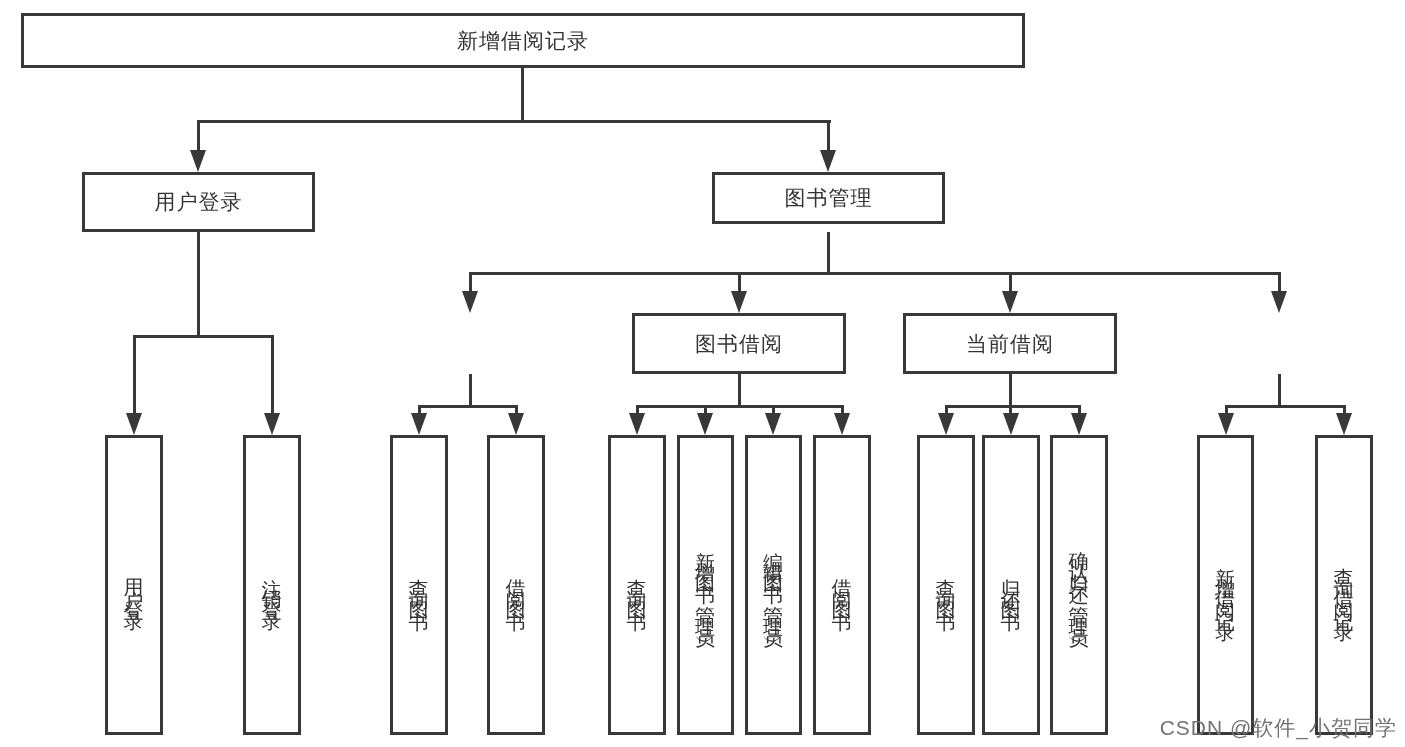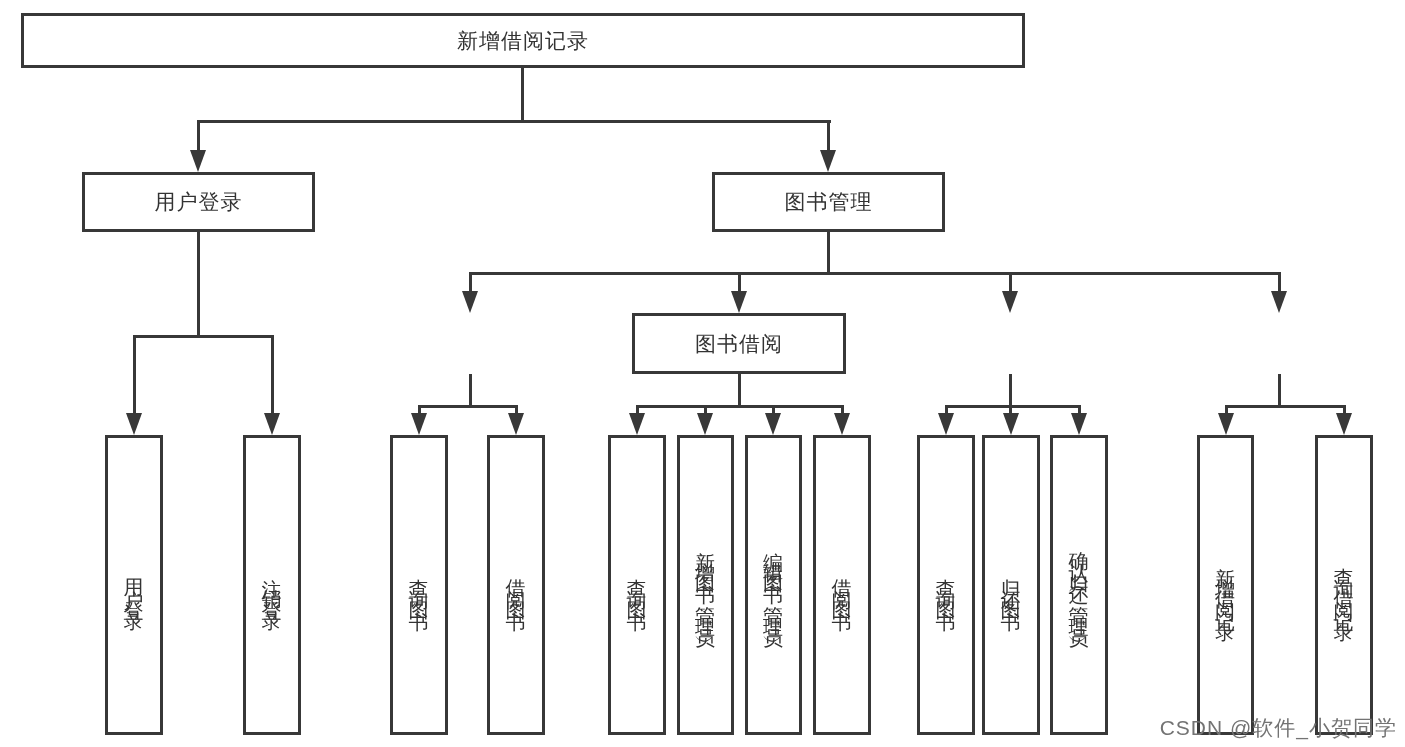--- a/index.html
+++ b/index.html
@@ -82,21 +82,21 @@
   <div class="line" style="left:521px; top:68px; width:3px; height:52px;"></div>
   <div class="line" style="left:197px; top:120px; width:634px; height:3px;"></div>
   <div class="line" style="left:197px; top:120px; width:3px; height:32px;"></div>
   <div class="arrow" style="left:190px; top:150px;"></div>
   <div class="line" style="left:827px; top:120px; width:3px; height:32px;"></div>
   <div class="arrow" style="left:820px; top:150px;"></div>
 
   <div class="hbox" style="left:82px; top:172px; width:233px; height:60px;">
     <span>用户登录</span>
   </div>
-  <div class="hbox" style="left:712px; top:172px; width:233px; height:60px;">
+  <div class="hbox" style="left:712px; top:172px; width:233px; height:52px;">
     <span>图书管理</span>
   </div>
 
   <div class="line" style="left:197px; top:232px; width:3px; height:103px;"></div>
   <div class="line" style="left:133px; top:335px; width:141px; height:3px;"></div>
   <div class="line" style="left:133px; top:335px; width:3px; height:80px;"></div>
   <div class="arrow" style="left:126px; top:413px;"></div>
   <div class="line" style="left:271px; top:335px; width:3px; height:80px;"></div>
   <div class="arrow" style="left:264px; top:413px;"></div>
 
@@ -107,20 +107,23 @@
   <div class="line" style="left:738px; top:272px; width:3px; height:21px;"></div>
   <div class="arrow" style="left:731px; top:291px;"></div>
   <div class="line" style="left:1009px; top:272px; width:3px; height:21px;"></div>
   <div class="arrow" style="left:1002px; top:291px;"></div>
   <div class="line" style="left:1278px; top:272px; width:3px; height:21px;"></div>
   <div class="arrow" style="left:1271px; top:291px;"></div>
 
   <div class="hbox" style="left:632px; top:313px; width:214px; height:61px;">
     <span>图书借阅</span>
   </div>
+  <div class="hbox" style="left:903px; top:313px; width:214px; height:61px;">
+    <span>当前借阅</span>
+  </div>
 
   <div class="line" style="left:469px; top:374px; width:3px; height:31px;"></div>
   <div class="line" style="left:418px; top:405px; width:100px; height:3px;"></div>
   <div class="line" style="left:418px; top:405px; width:3px; height:10px;"></div>
   <div class="arrow" style="left:411px; top:413px;"></div>
   <div class="line" style="left:515px; top:405px; width:3px; height:10px;"></div>
   <div class="arrow" style="left:508px; top:413px;"></div>
 
   <div class="line" style="left:738px; top:374px; width:3px; height:31px;"></div>
   <div class="line" style="left:636px; top:405px; width:208px; height:3px;"></div>

